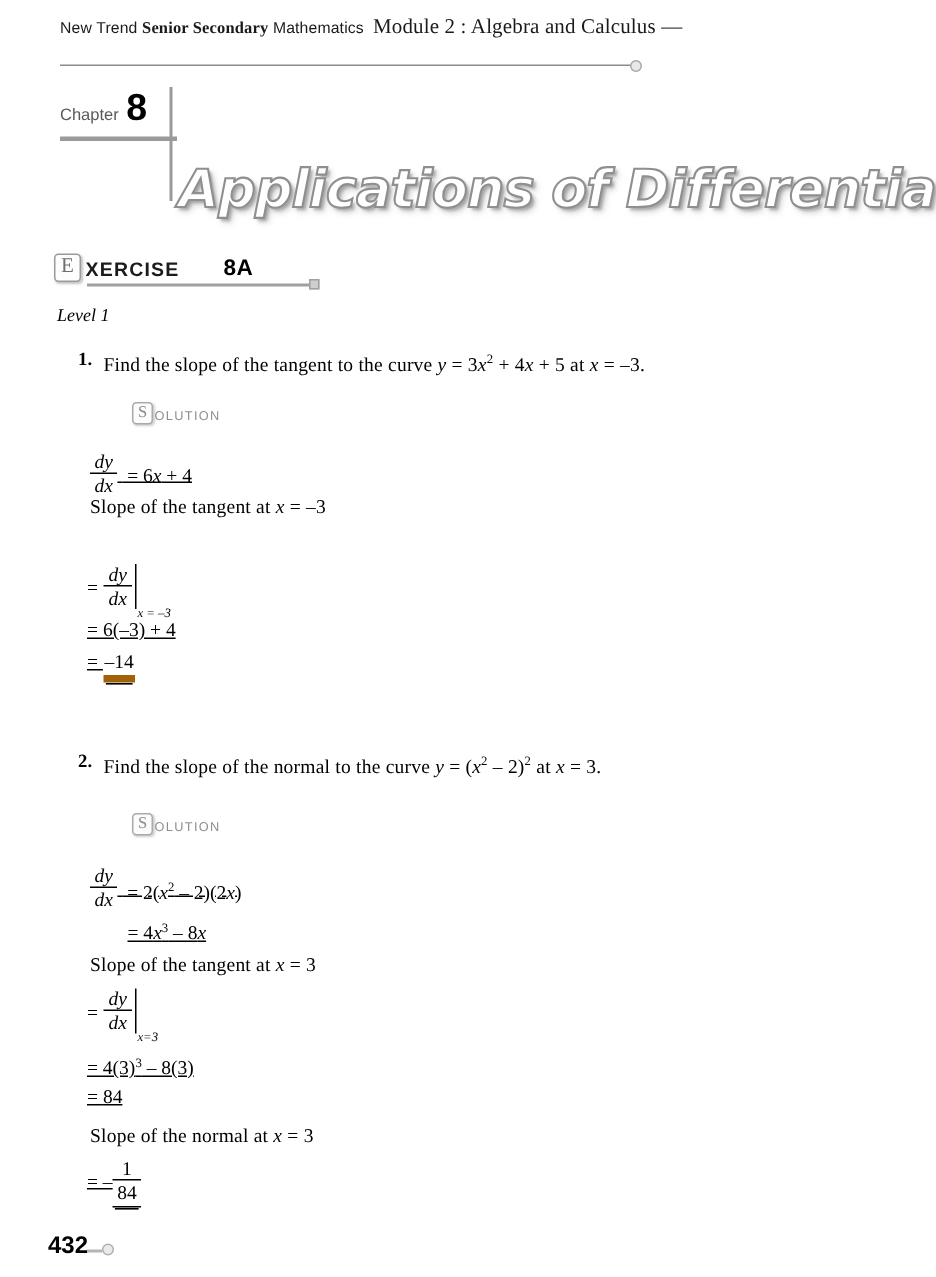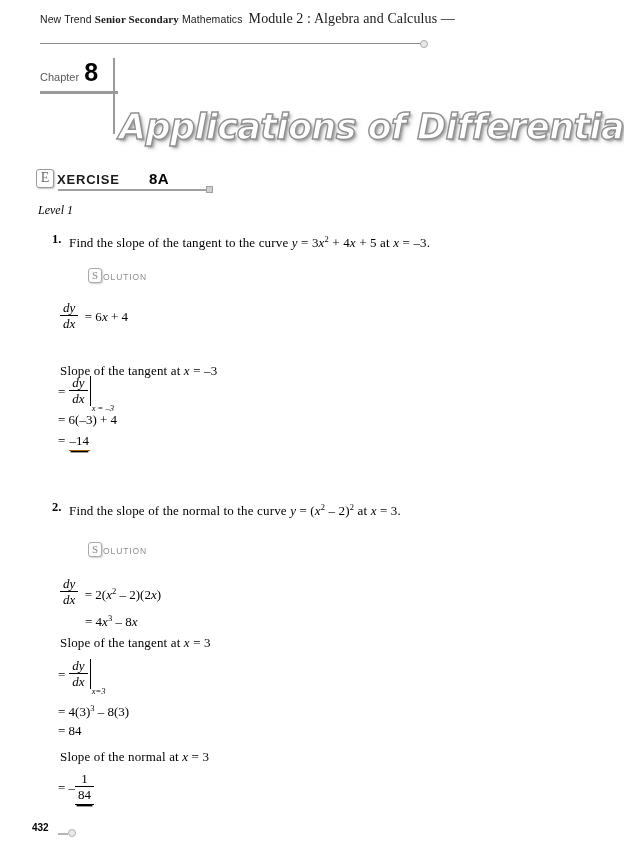--- a/index.html
+++ b/index.html
@@ -261,20 +261,21 @@
     color: #8e8e8e;
   }
 
   
   .mline {
     position: absolute;
     font-family: "Liberation Serif", serif;
     font-size: 13px;
     white-space: nowrap;
     line-height: 16px;
+    text-decoration: underline;
   }
   .textline {
     position: absolute;
     font-family: "Liberation Serif", serif;
     font-size: 13px;
     white-space: nowrap;
     letter-spacing: 0.15px;
   }
 
   
@@ -322,39 +323,39 @@
   }
   .eq-lead {
     display: inline-block;
     margin-right: 4px;
     vertical-align: middle;
   }
 
   
   .answer {
     display: inline-block;
-    border-bottom: 1px solid #a16207;
+    border-bottom: 5px solid #a16207;
     box-shadow: 0 3px 0 -1.6px #000;
     padding: 0 1px 1px 1px;
   }
   .answer-frac {
     display: inline-block;
     border-bottom: 1px solid #000;
     box-shadow: 0 3px 0 -1.6px #000;
     padding-bottom: 1px;
   }
 
   
   .page-number {
     position: absolute;
     left: 32px;
     top: 822px;
     font-family: "Liberation Sans", sans-serif;
     font-weight: bold;
-    font-size: 10px;
+    font-size: 16px;
     color: #000000;
   }
   .footer-rule {
     position: absolute;
     left: 58px;
     top: 833px;
     width: 10px;
     height: 1.5px;
     background: #b5b5b5;
   }
@@ -406,21 +407,21 @@
 <div class="solution-label" style="left:88px; top:268px;">
   <span class="sol-glyph">S</span>
   <span class="sol-word">OLUTION</span>
 </div>
 
 <div class="mline" style="left:60px; top:302px;">
   <span class="frac"><span class="num">dy</span><span class="den">dx</span></span>
   <span style="vertical-align:middle;">&nbsp;= 6<span class="mathvar">x</span> + 4</span>
 </div>
 
-<div class="textline" style="left:60px; top:363px;">
+<div class="textline" style="left:60px; top:330px;">
   <span>Slope of the tangent at </span><span class="mathvar">x</span><span> = –3</span>
 </div>
 
 <div class="mline" style="left:58px; top:377px;">
   <span class="eq-lead">=</span><span class="frac"><span class="num">dy</span><span class="den">dx</span></span><span class="evalbar"></span><span class="evalsub"><span class="mathvar">x</span> = –3</span>
 </div>
 
 <div class="mline" style="left:58px; top:412px;">
   = <span>6(–3) + 4</span>
 </div>

